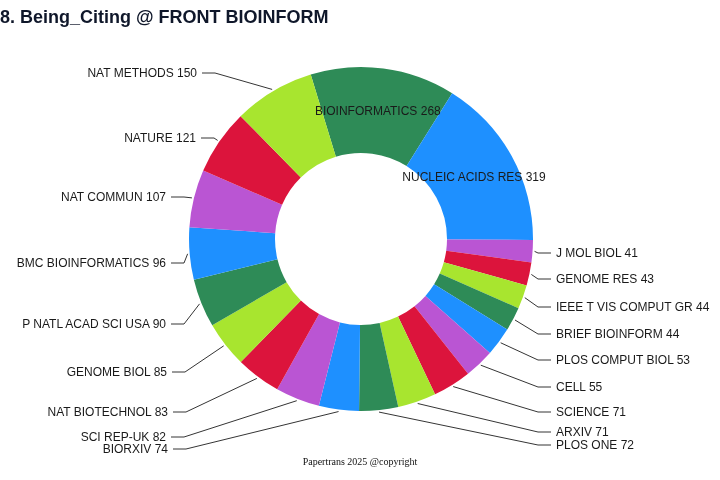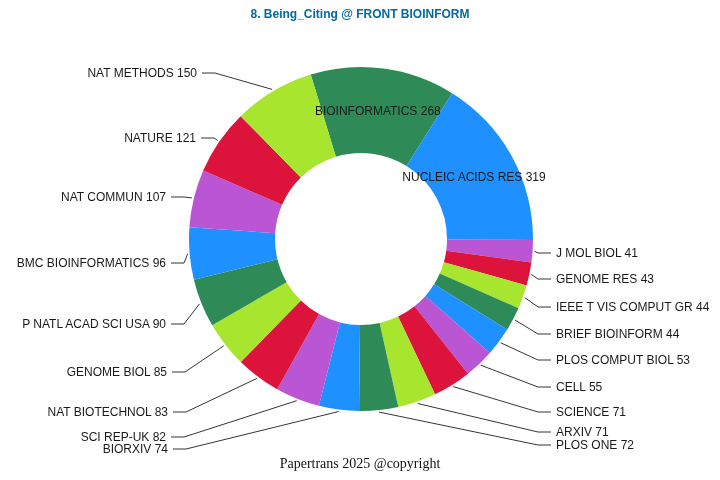--- a/index.html
+++ b/index.html
@@ -9,32 +9,32 @@
     height: 480px;
     background: #ffffff;
     overflow: hidden;
     font-family: "Liberation Sans", sans-serif;
   }
   .chart-title {
     position: absolute;
     top: 7px;
     left: 0;
     width: 100%;
-    text-align: center;
-    font-size: 12px;
+    text-align: left;
+    font-size: 18px;
     font-weight: bold;
-    color: #0369a1;
+    color: #0f172a;
   }
   .chart-footer {
     position: absolute;
     top: 456px;
     left: 0;
     width: 100%;
     text-align: center;
-    font-size: 14px;
+    font-size: 10px;
     font-family: "Liberation Serif", serif;
     color: #111111;
   }
   svg#donut-svg {
     position: absolute;
     top: 0;
     left: 0;
   }
   svg text {
     font-family: "Liberation Sans", sans-serif;

